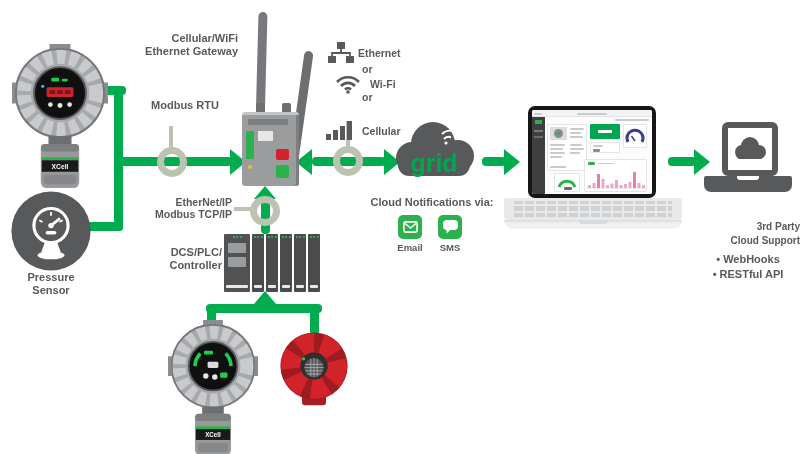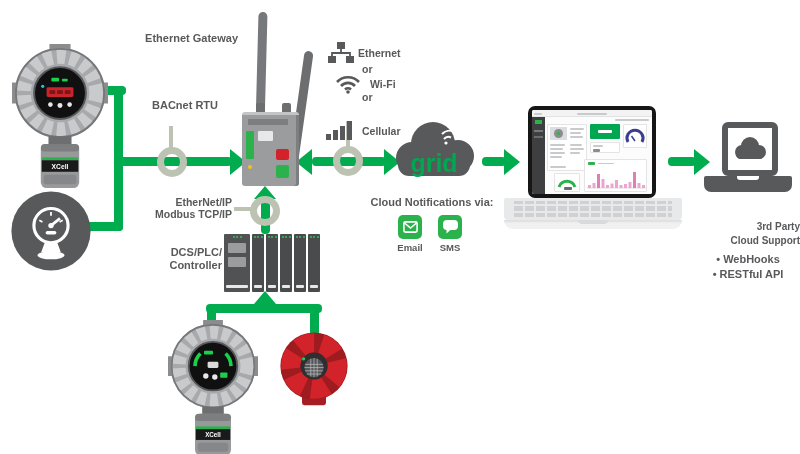--- a/index.html
+++ b/index.html
@@ -126,39 +126,44 @@
     <circle cx="50" cy="44" r="19" fill="none" stroke="#fff" stroke-width="3.5"></circle>
     <line x1="50" y1="29" x2="50" y2="33" stroke="#fff" stroke-width="2"></line>
     <line x1="37" y1="38" x2="40.5" y2="40" stroke="#fff" stroke-width="2"></line>
     <line x1="63" y1="38" x2="59.5" y2="40" stroke="#fff" stroke-width="2"></line>
     <line x1="50" y1="44" x2="60" y2="36" stroke="#fff" stroke-width="3"></line>
     <circle cx="50" cy="44" r="3" fill="#fff"></circle>
     <rect x="44" y="50" width="12" height="4" rx="2" fill="#fff"></rect>
     <path d="M43 63 L57 63 L61 74 L39 74 Z" fill="#fff"></path>
     <ellipse cx="50" cy="77" rx="15" ry="4.5" fill="#fff"></ellipse>
   </svg>
+  <div class="lbl center" style="left:4px;top:271px;width:94px;">
+    <div>Pressure</div>
+    <div>Sensor</div>
+  </div>
 
   <div class="lbl right" style="left:120px;top:32px;width:118px;">
+    <div>Cellular/WiFi</div>
     <div>Ethernet Gateway</div>
   </div>
   <div class="ant" style="left:256px;top:12px;width:9px;height:96px;transform:rotate(1.5deg);transform-origin:bottom center;"></div>
   <div class="ant" style="left:288px;top:50px;width:9px;height:120px;transform:rotate(8deg);transform-origin:bottom center;background:#6D6E70;"></div>
   <div class="abs" style="left:256px;top:103px;width:9px;height:11px;background:#6D6E70;border-radius:2px;"></div>
   <div class="abs" style="left:282px;top:103px;width:9px;height:11px;background:#6D6E70;border-radius:2px;"></div>
   <div class="gw-box">
     <div class="abs" style="left:6px;top:4px;width:40px;height:6px;background:#7C7E80;border-radius:1px;"></div>
     <div class="abs" style="left:4px;top:16px;width:8px;height:28px;background:var(--icon-green);border-radius:1px;"></div>
     <div class="abs" style="left:16px;top:16px;width:15px;height:10px;background:#E8E8E8;border-radius:1px;"></div>
     <div class="abs" style="left:34px;top:34px;width:13px;height:11px;background:var(--red);border-radius:2px;"></div>
     <div class="abs" style="left:34px;top:50px;width:13px;height:13px;background:var(--icon-green);border-radius:2px;"></div>
     <div class="abs" style="left:6px;top:50px;width:4px;height:4px;background:#F3C317;border-radius:50%;"></div>
   </div>
 
   <div class="lbl center" style="left:128px;top:99px;width:114px;">
-    <div>BACnet RTU</div>
+    <div>Modbus RTU</div>
   </div>
   <div class="lbl small right" style="left:140px;top:196px;width:92px;">
     <div>EtherNet/IP</div>
     <div>Modbus TCP/IP</div>
   </div>
 
   <div class="lbl right" style="left:138px;top:246px;width:84px;">
     <div>DCS/PLC/</div>
     <div>Controller</div>
   </div>

